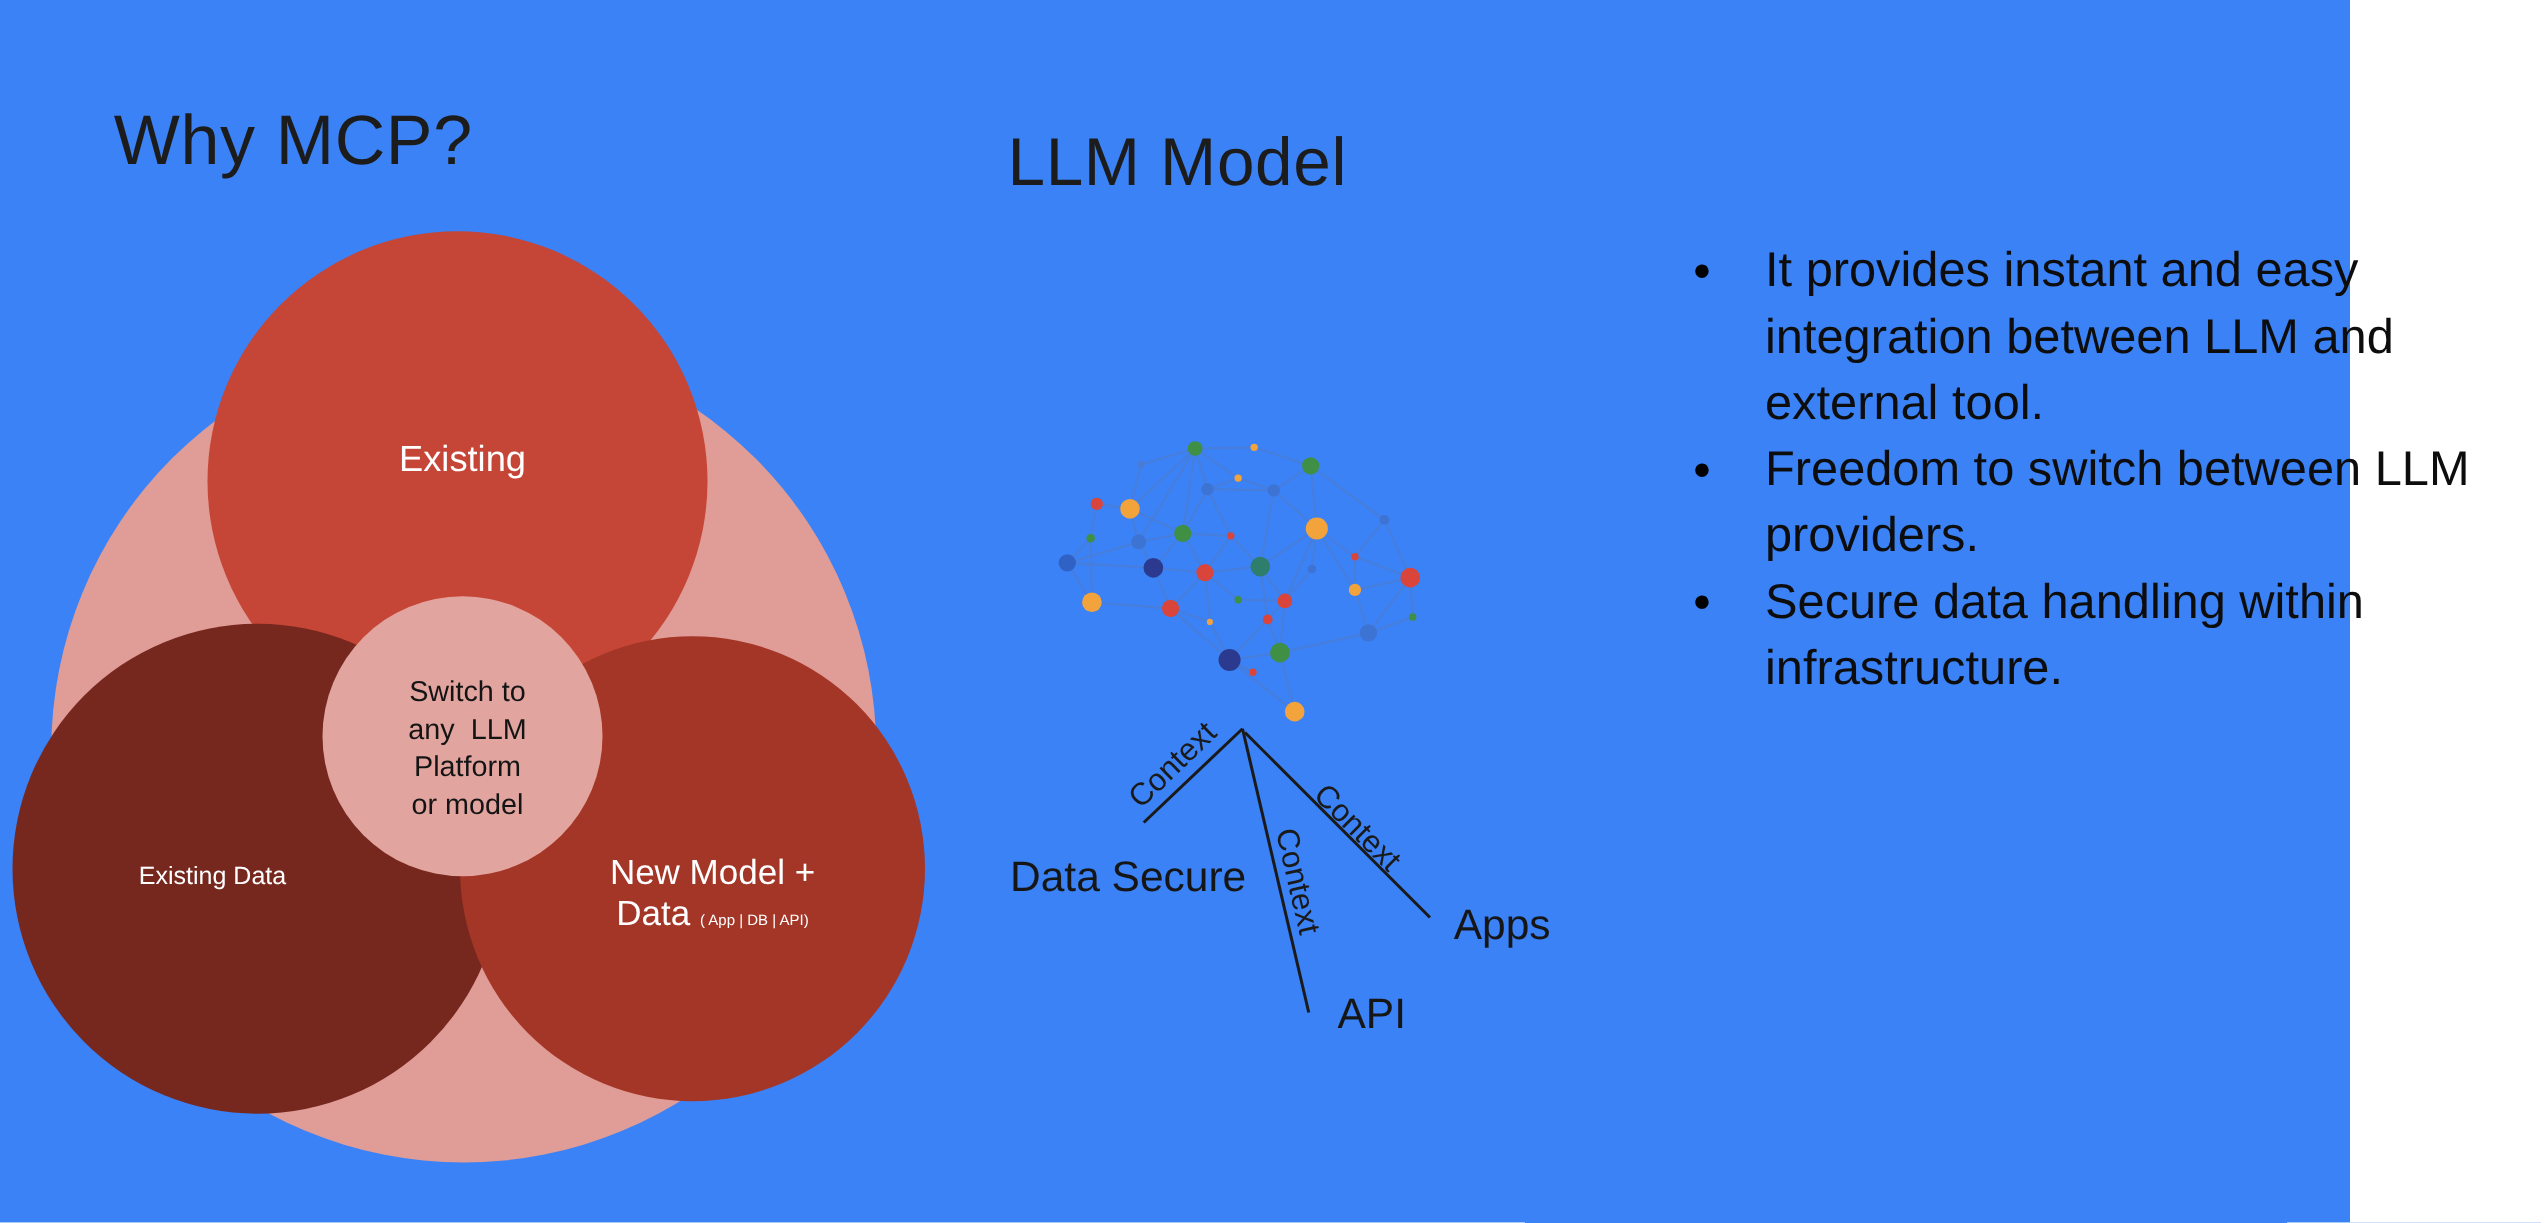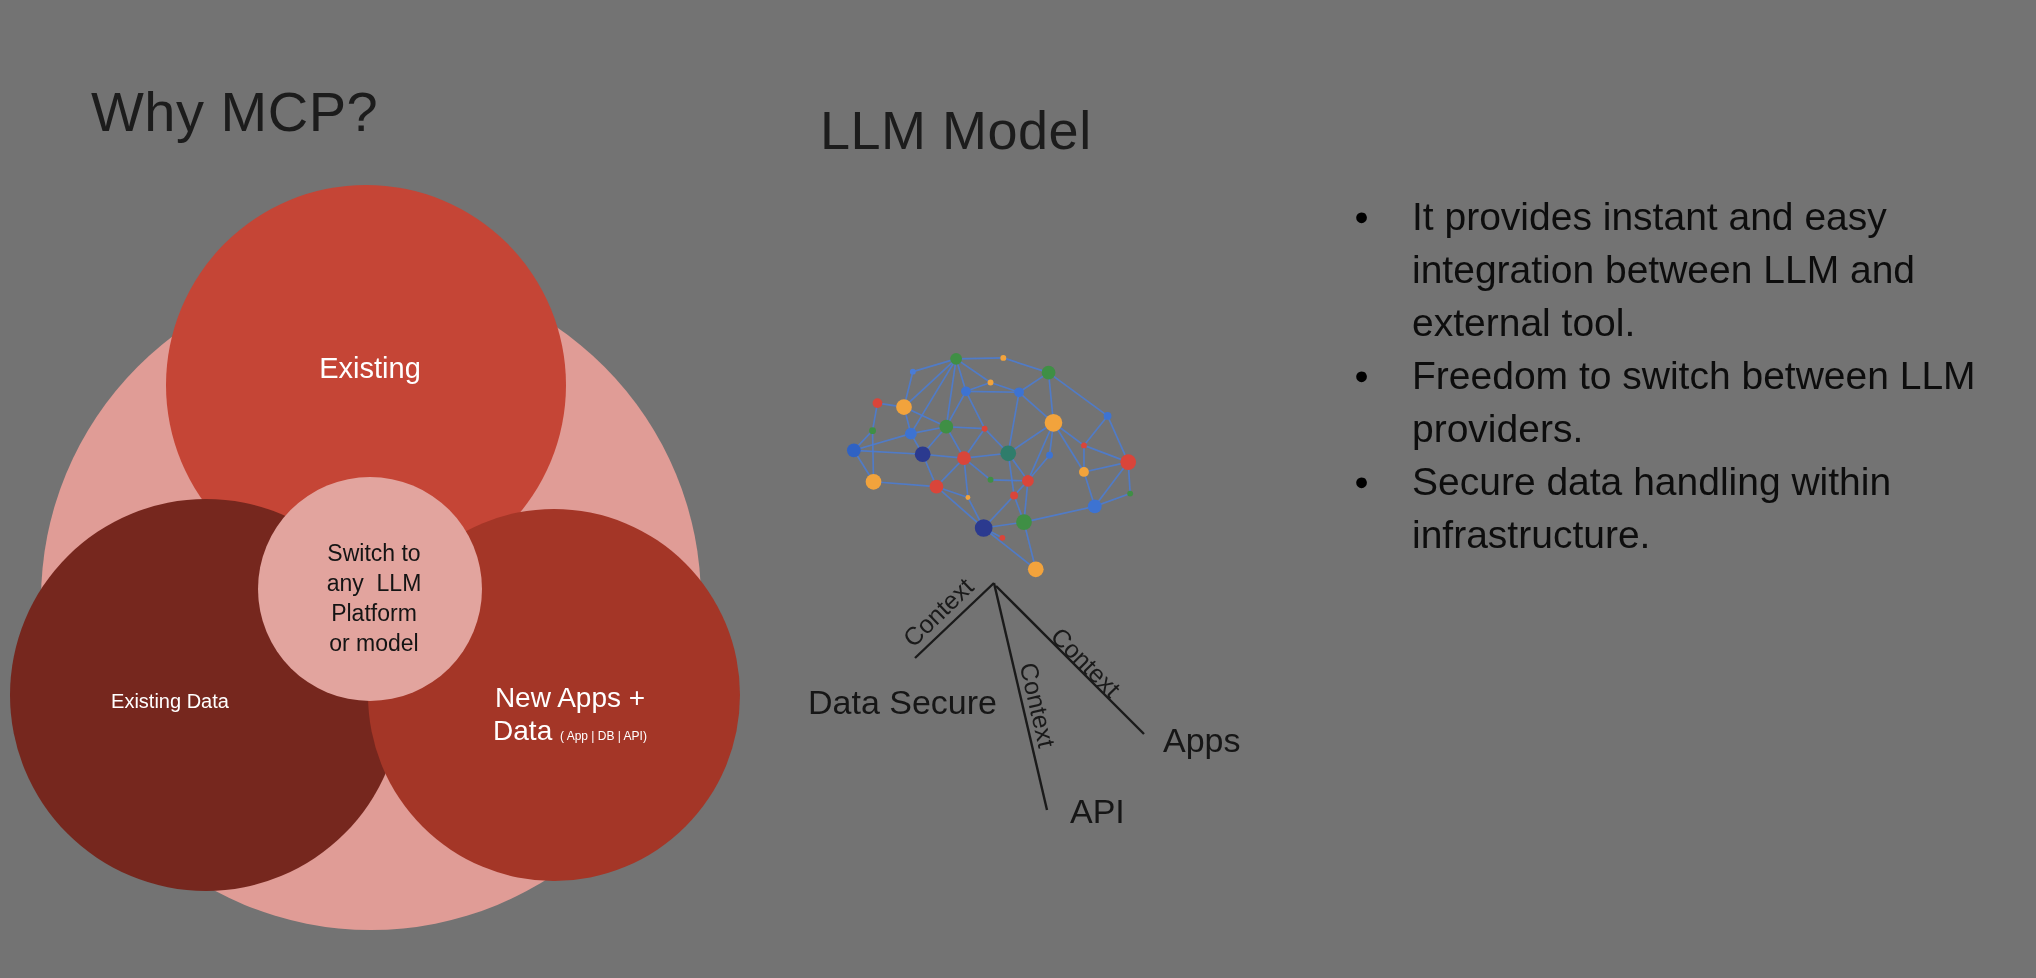--- a/index.html
+++ b/index.html
@@ -1,24 +1,24 @@
 <!DOCTYPE html>
 <html><head>
 <meta charset="utf-8">
 <style>
   * { margin:0; padding:0; box-sizing:border-box; }
   html,body { width:2036px; height:978px; background:#ffffff; overflow:hidden;
               font-family:"Liberation Sans", sans-serif; }
-  #stage { position:relative; width:2036px; height:978px; background:#737373; }
+  #stage { position:relative; width:1880px; height:978px; background:#3b82f6; }
 
   .abs { position:absolute; }
 
   
   .slide-title { font-size:56px; line-height:1; font-weight:400; color:#1c1c1c; letter-spacing:0.5px; }
-  .mid-title   { font-size:54px; line-height:1; font-weight:400; color:#1c1c1c; letter-spacing:0.5px;margin-left:14px; }
+  .mid-title   { font-size:54px; line-height:1; font-weight:400; color:#1c1c1c; letter-spacing:0.5px; }
 
   
   .circle { position:absolute; border-radius:50%; }
   .venn-label { position:absolute; color:#ffffff; text-align:center; font-weight:400; }
   #label-guidance   { left:266px; top:352px; width:208px; font-size:29px; }
   #label-existing   { left:58px;  top:690px; width:224px; font-size:20px; }
   #label-newdata    { left:430px; top:681px; width:280px; font-size:28px; line-height:33px; }
   #label-newdata .small { font-size:12px; }
   #label-center { left:309px; top:538px; width:130px; font-size:23px; line-height:30px;
                   color:#141414; white-space:pre-wrap; text-align:center; }
@@ -48,21 +48,21 @@
   <div>
     <div class="circle" style="left:41px; top:270px; width:660px; height:660px; background:#e09c96;"></div>
     <div class="circle" style="left:166px; top:185px; width:400px; height:400px; background:#c54536;"></div>
     <div class="circle" style="left:10px; top:499px; width:392px; height:392px; background:#76271e;"></div>
     <div class="circle" style="left:368px; top:509px; width:372px; height:372px; background:#a43627;"></div>
     <div class="circle" style="left:258px; top:477px; width:224px; height:224px; background:#e2a49e;"></div>
 
     <div class="venn-label" id="label-guidance">Existing</div>
     <div class="venn-label" id="label-existing">Existing Data</div>
     <div class="venn-label" id="label-newdata">
-      <span>New Apps +</span><br>
+      <span>New Model +</span><br>
       <span>Data </span><span class="small">( App | DB | API)</span>
     </div>
     <div class="abs" id="label-center">Switch to
 any  LLM
 Platform
 or model</div>
   </div>
 
   <div class="abs mid-title" style="left:806px; top:103px;">LLM Model</div>
 

